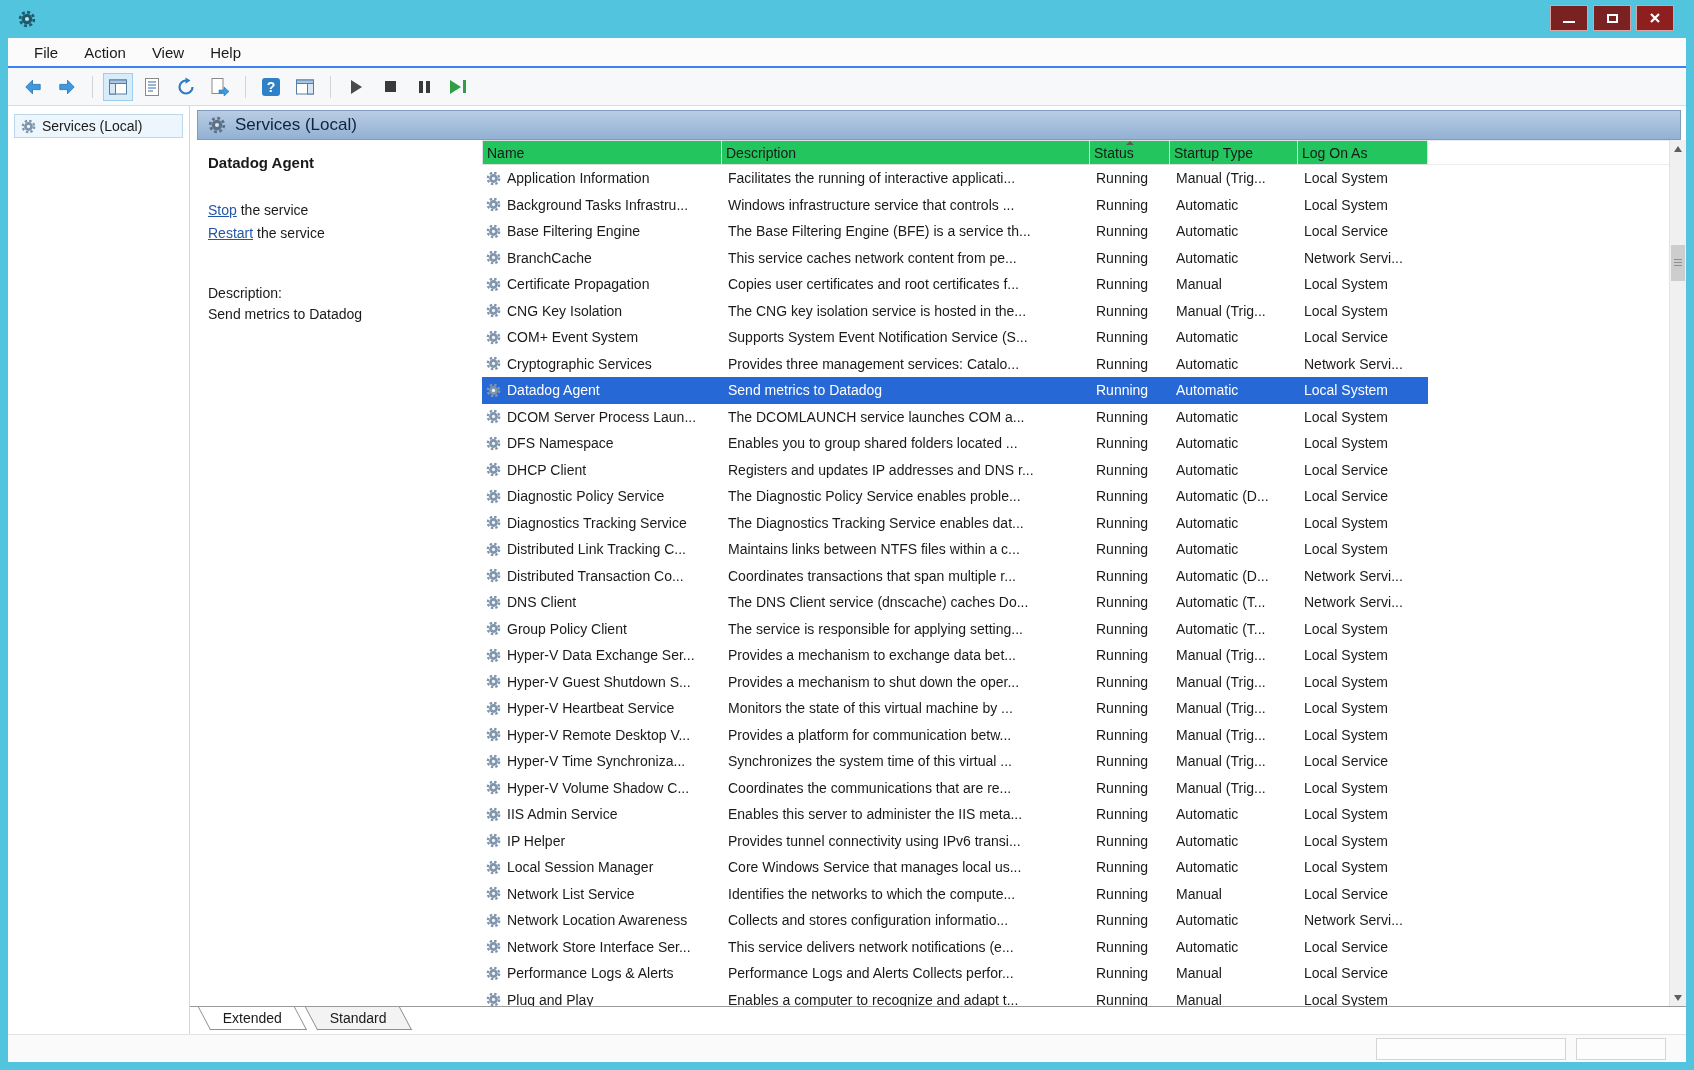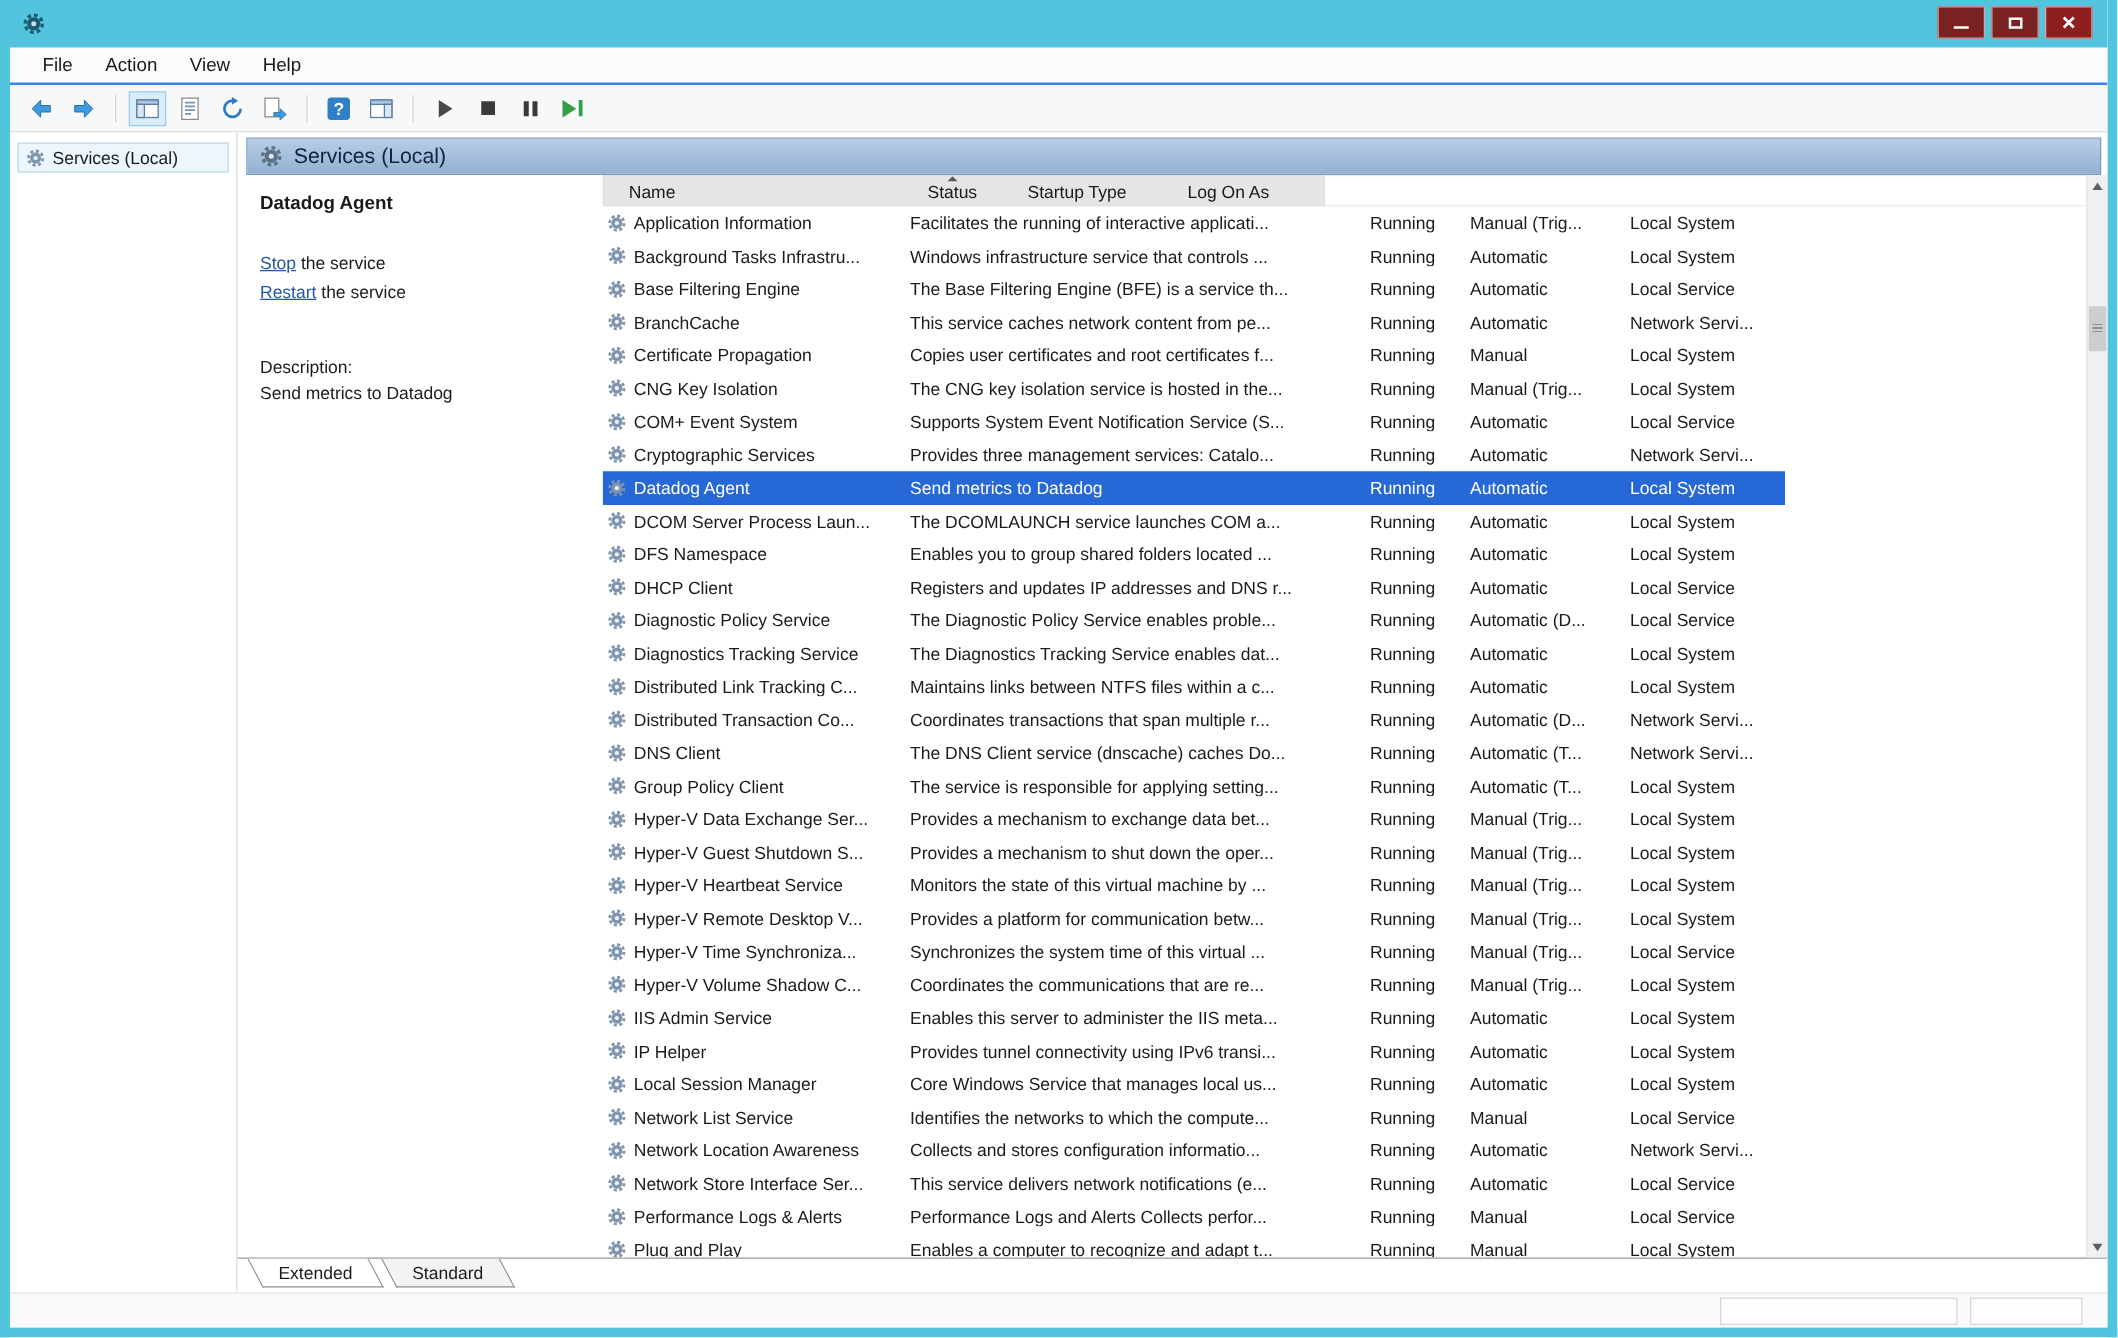--- a/index.html
+++ b/index.html
@@ -48,21 +48,21 @@
   
   .info-pane{width:292px;flex:0 0 auto;padding:14px 10px 0 18px;overflow:hidden;}
   .svc-title{font-size:15px;font-weight:bold;margin-bottom:28px;}
   .svc-links{line-height:23px;font-size:14px;}
   .link{color:#2356a8;text-decoration:underline;cursor:pointer;}
   .svc-desc{margin-top:38px;font-size:14px;line-height:21px;}
 
   
   .table-area{flex:1 1 auto;position:relative;display:flex;flex-direction:column;overflow:hidden;padding-right:17px;}
   .thead{display:flex;height:25px;flex:0 0 auto;font-size:14px;}
-  .th{position:relative;display:flex;align-items:center;padding:0 20px;border-top:1px solid #e0e0e0;border-bottom:1px solid #e0e0e0;border-right:1px solid #e0e0e0;background:#e5e5e5;cursor:default;white-space:nowrap;overflow:hidden;}
+  .th{position:relative;display:flex;align-items:center;padding:0 4px;border-top:1px solid #e0e0e0;border-bottom:1px solid #e0e0e0;border-right:1px solid #e0e0e0;background:#22c55e;cursor:default;white-space:nowrap;overflow:hidden;}
   .th:first-child{border-left:1px solid #e0e0e0;}
   .th-fill{flex:1;border-top:1px solid #ececec;border-bottom:1px solid #ececec;}
   .sort-caret{position:absolute;top:0;left:50%;transform:translateX(-50%);width:0;height:0;
     border-left:4px solid transparent;border-right:4px solid transparent;border-bottom:4px solid #5a5a5a;}
   .w-name{width:240px;}.w-desc{width:368px;}.w-status{width:80px;}.w-startup{width:128px;}.w-logon{width:130px;}
 
   .tbody{flex:1 1 auto;overflow:hidden;}
   .service-row{display:flex;align-items:center;height:26.5px;width:946px;font-size:14px;cursor:default;}
   .service-row .cell{padding:0 6px;white-space:nowrap;overflow:hidden;}
   .c-name{width:240px;display:flex;align-items:center;gap:6px;padding-left:4px !important;}
@@ -235,20 +235,21 @@
           </div>
           <div class="svc-desc">
             <div>Description:</div>
             <div>Send metrics to Datadog</div>
           </div>
         </div>
 
         <div class="table-area">
           <div class="thead">
             <div class="th w-name">Name</div>
+            <div class="th w-desc">Description</div>
             <div class="th w-status">
                 <span class="sort-caret"></span>
                 <span>Status</span>
               </div>
             <div class="th w-startup">Startup Type</div>
             <div class="th w-logon">Log On As</div>
             <div class="th-fill"></div>
           </div>
           <div class="tbody">
               <div class="service-row">

